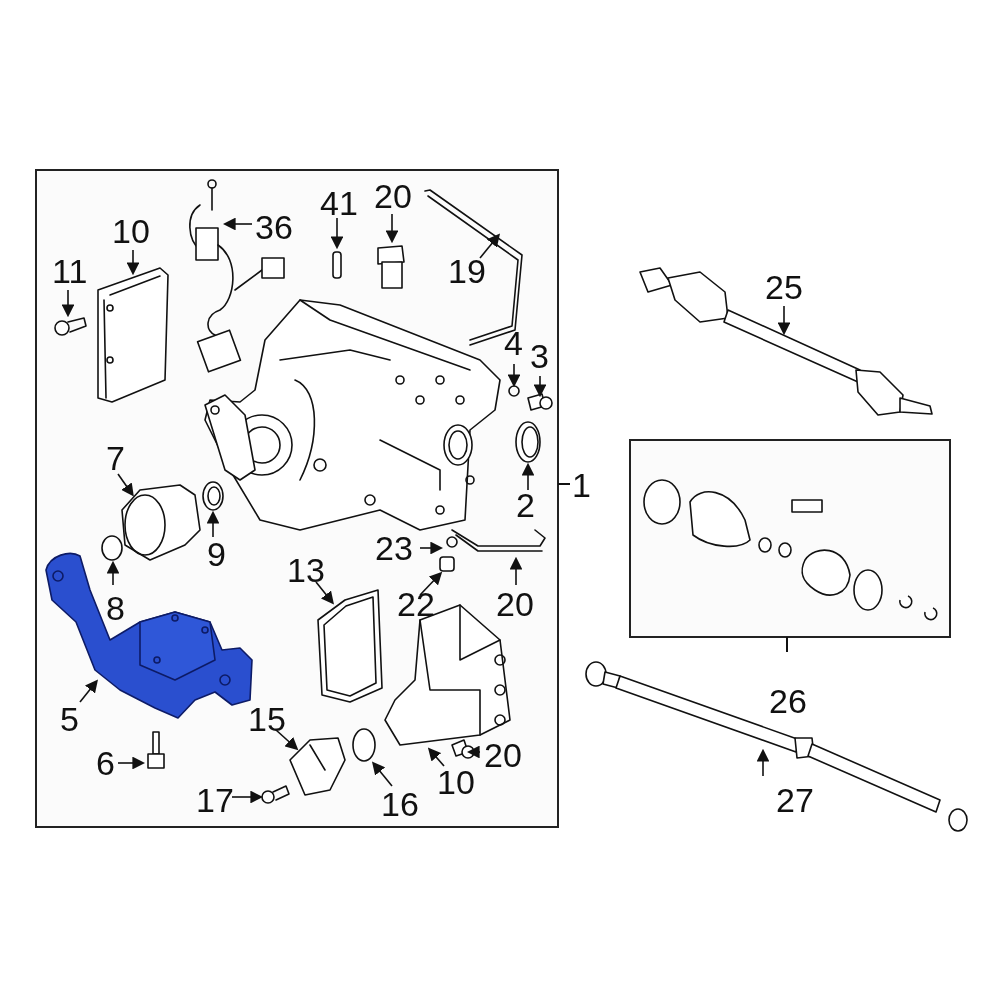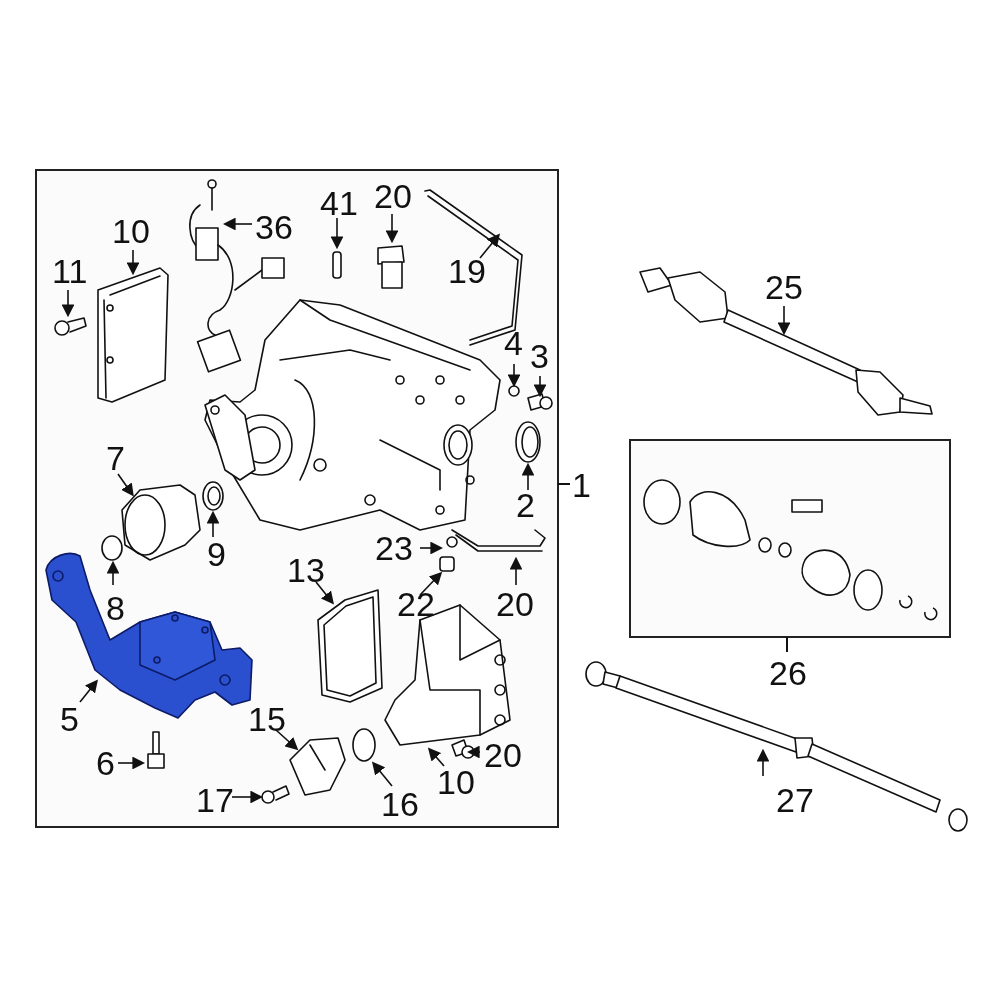--- a/index.html
+++ b/index.html
@@ -244,14 +244,14 @@
 <span class="lbl" style="left:381px;top:787px">16</span>
 <span class="lbl" style="left:196px;top:783px">17</span>
 <span class="lbl" style="left:496px;top:587px">20</span>
 <span class="lbl" style="left:448px;top:254px">19</span>
 <span class="lbl" style="left:374px;top:179px">20</span>
 <span class="lbl" style="left:255px;top:210px">36</span>
 <span class="lbl" style="left:397px;top:587px">22</span>
 <span class="lbl" style="left:375px;top:531px">23</span>
 <span class="lbl" style="left:320px;top:186px">41</span>
 <span class="lbl" style="left:765px;top:270px">25</span>
-<span class="lbl" style="left:769px;top:656px">26</span>
+<span class="lbl" style="left:769px;top:684px">26</span>
 <span class="lbl" style="left:776px;top:783px">27</span>
 
 </body></html>

